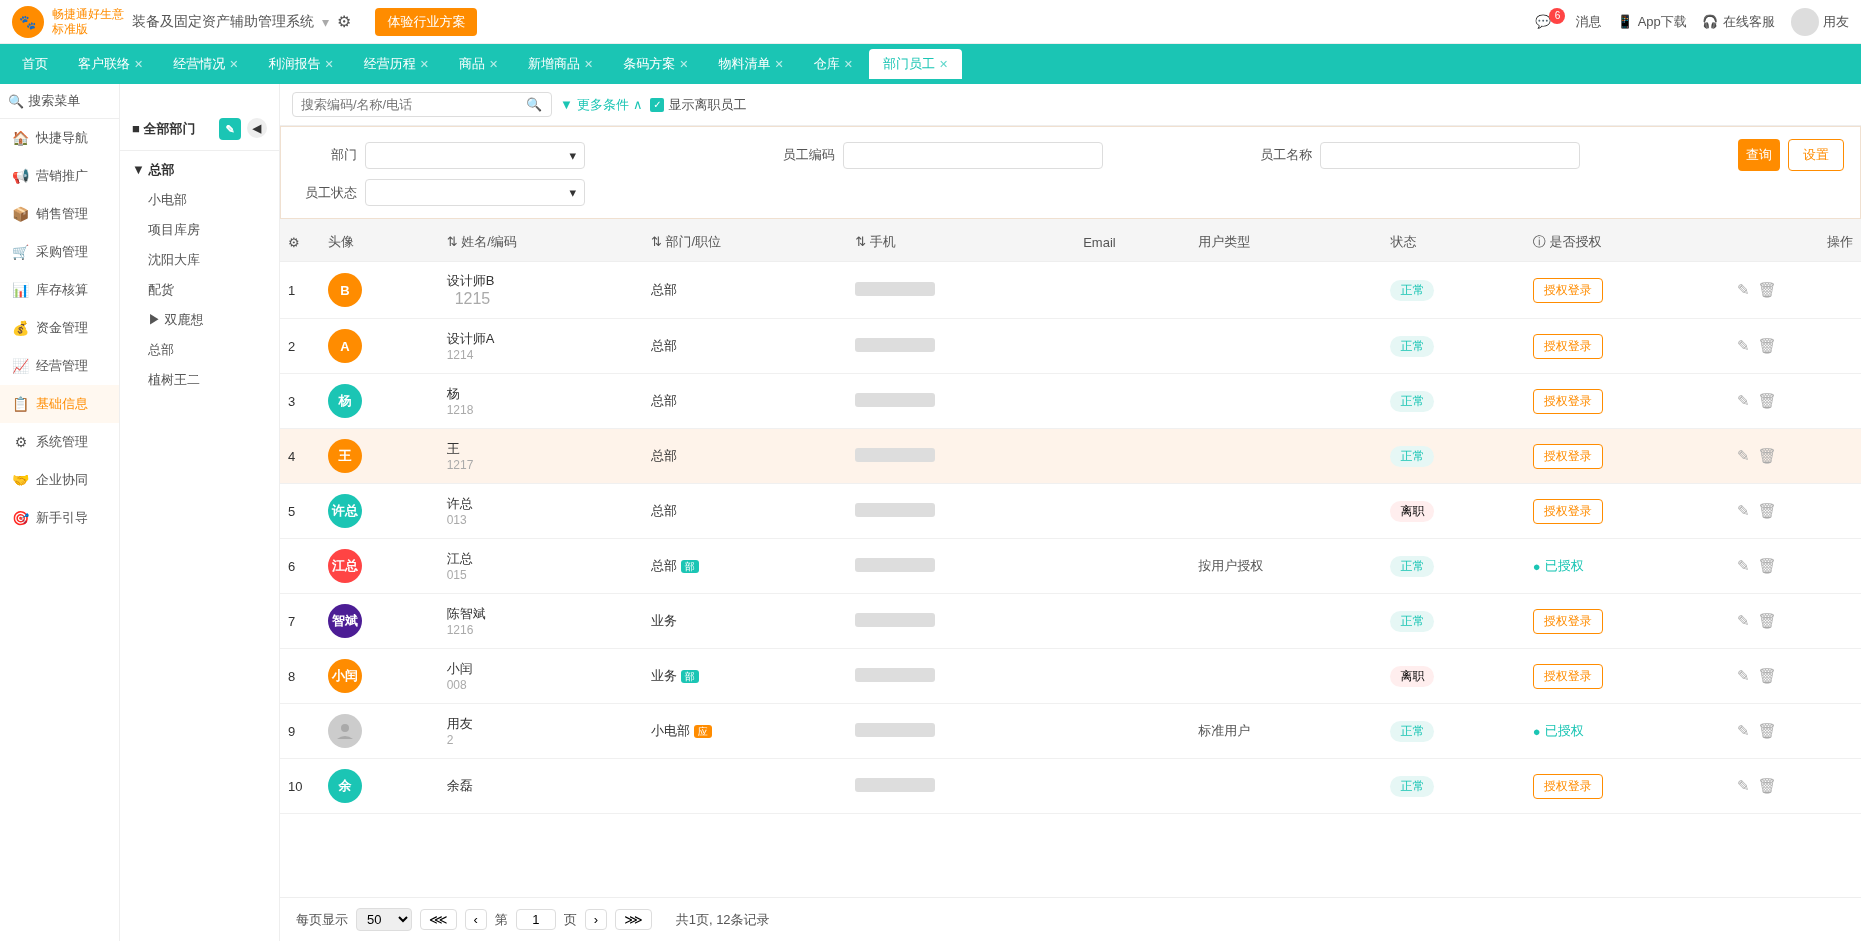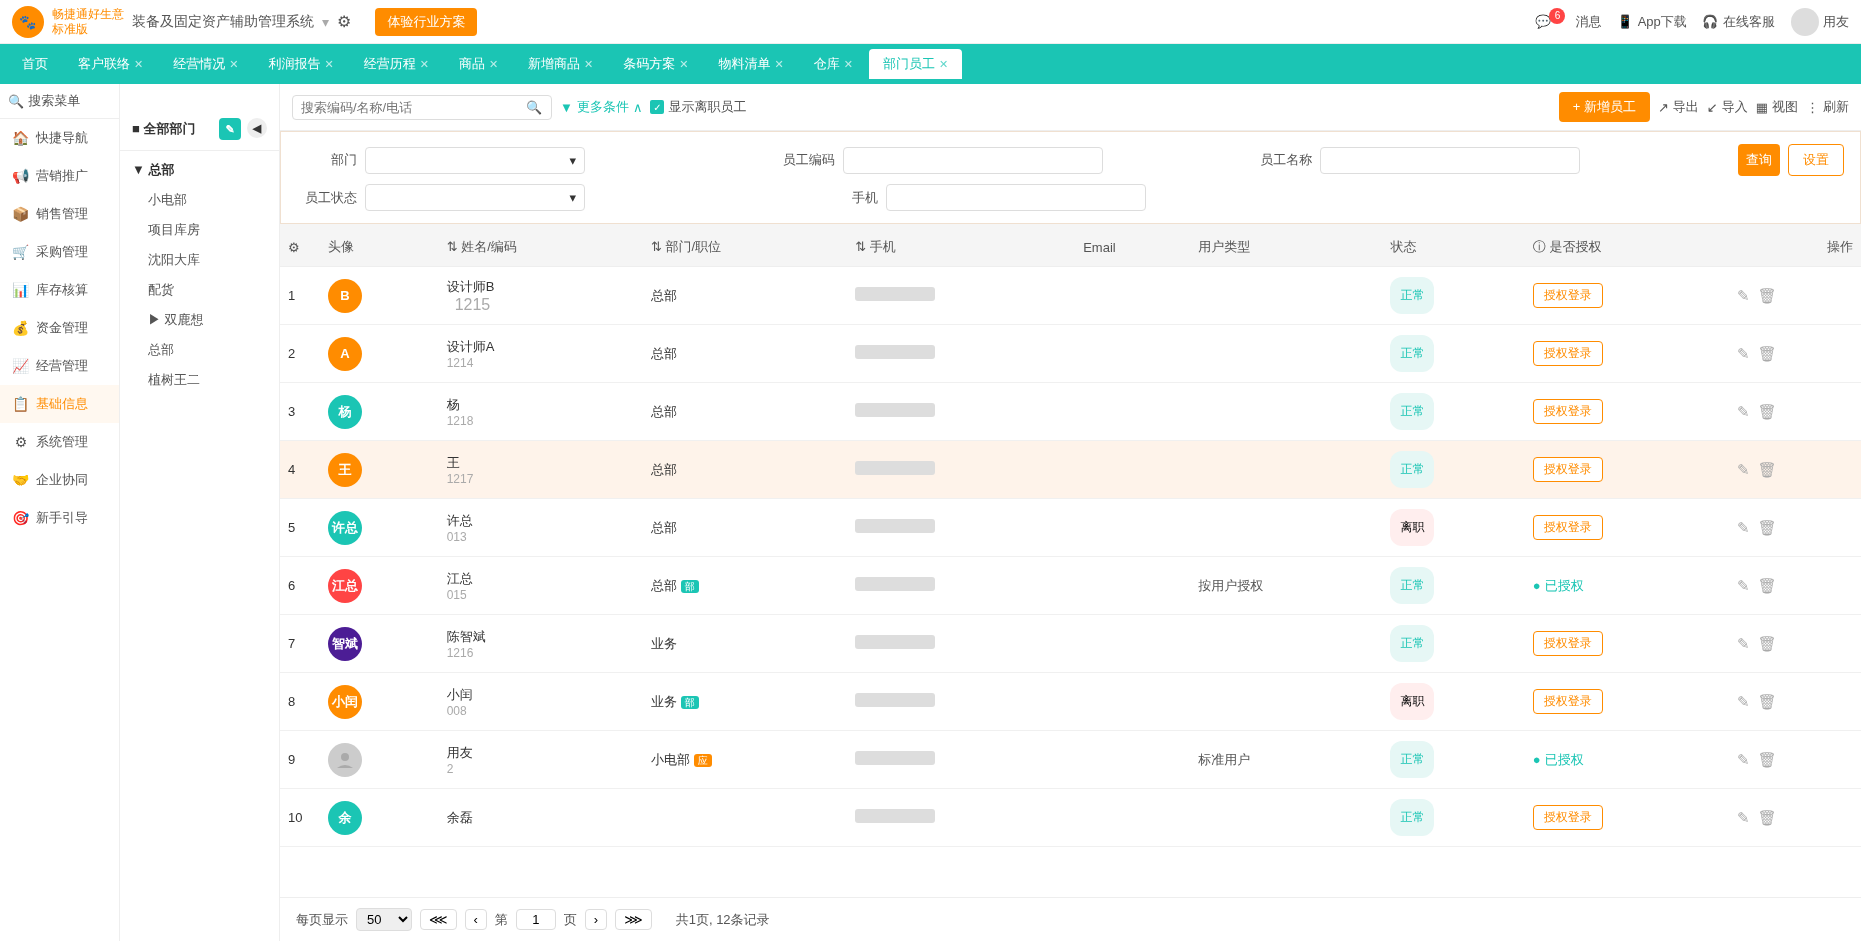--- a/index.html
+++ b/index.html
@@ -389,21 +389,21 @@
       border-radius: 50%;
       display: flex; align-items: center; justify-content: center;
       color: #fff;
       font-size: 13px;
       font-weight: bold;
     }
 
     
     .status-badge {
       display: inline-block;
-      padding: 10px 10px;
+      padding: 2px 10px;
       border-radius: 12px;
       font-size: 12px;
       text-align: right;
     }
     .status-normal { background: #e6f7f5; color: #1bc5b4; }
     .status-resigned { background: #fee; color: #000000; }
 
     
     .auth-btn {
       border: 1px solid #ff8c00;
@@ -629,39 +629,20 @@
         <span>🔍</span>
       </div>
       <button class="filter-btn">
         <span>▼</span>
         <span>更多条件</span>
         <span>∧</span>
       </button>
       <div class="show-resigned">
         <div class="checkbox-teal">✓</div>
         <span>显示离职员工</span>
-      </div>
-      <div class="toolbar-right">
-        <button class="add-btn">+ 新增员工</button>
-        <button class="icon-btn">
-          <span>↗</span>
-          <span>导出</span>
-        </button>
-        <button class="icon-btn">
-          <span>↙</span>
-          <span>导入</span>
-        </button>
-        <button class="icon-btn">
-          <span>▦</span>
-          <span>视图</span>
-        </button>
-        <button class="icon-btn">
-          <span>⋮</span>
-          <span>刷新</span>
-        </button>
       </div>
     </div>
 
     <div class="filter-form">
       <div class="filter-row">
         <div class="filter-item">
           <span class="filter-label">部门</span>
           <div class="filter-select">
             <span></span>
             <span>▾</span>
@@ -681,24 +662,20 @@
         </div>
       </div>
       <div class="filter-row">
         <div class="filter-item">
           <span class="filter-label">员工状态</span>
           <div class="filter-select">
             <span></span>
             <span>▾</span>
           </div>
         </div>
-        <div class="filter-item">
-          <span class="filter-label">手机</span>
-          <input class="filter-input" type="text" style="">
-        </div>
         <div class="filter-item"></div>
       </div>
     </div>
 
     <div class="table-container">
       <table>
         <thead>
           <tr>
             <th style="width:40px;">⚙</th>
             <th>头像</th>

